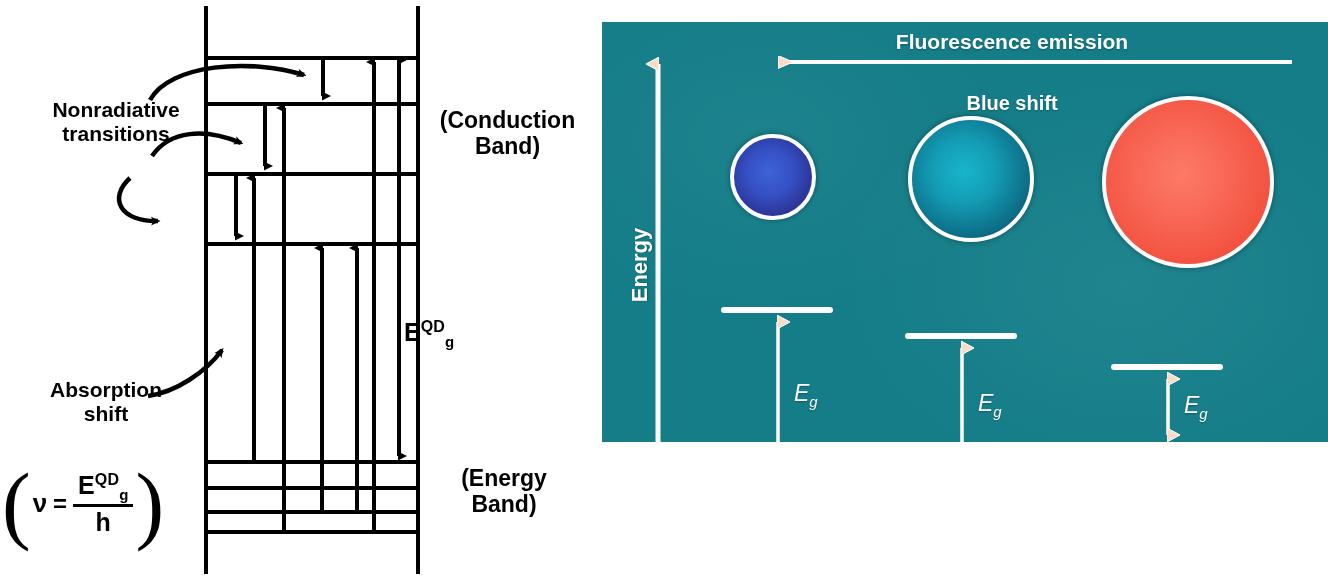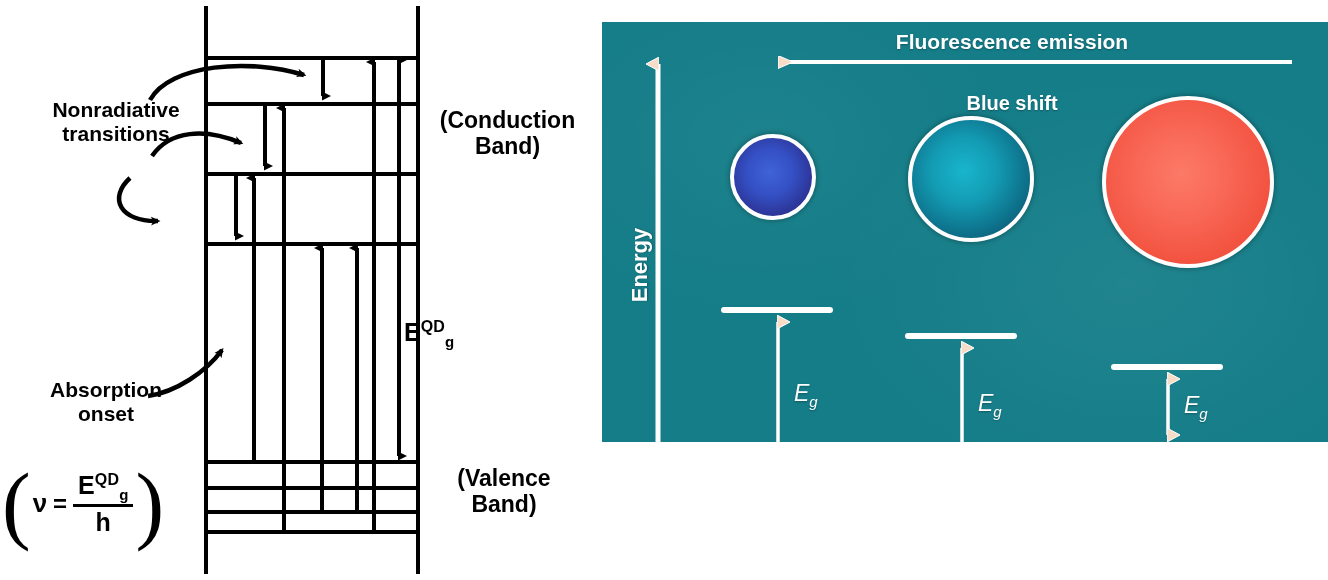--- a/index.html
+++ b/index.html
@@ -143,27 +143,27 @@
       <span>Nonradiative</span><br>
       <span>transitions</span>
     </div>
 
     <div class="lbl" id="conduction-label">
       <span>(Conduction</span><br>
       <span>Band)</span>
     </div>
 
     <div class="lbl" id="valence-label">
-      <span>(Valence</span><br>
+      <span>(Energy</span><br>
       <span>Band)</span>
     </div>
 
     <div class="lbl" id="absorption-label">
       <span>Absorption</span><br>
-      <span>onset</span>
+      <span>shift</span>
     </div>
 
     <div id="eg-qd-label"><span>E</span><span class="sup">QD</span><span class="sub">g</span></div>
 
     <div id="formula">
       <span class="paren">(</span>
       <span class="body">
         <span class="nu">ν</span>
         <span class="eq">=</span>
         <span class="frac">

